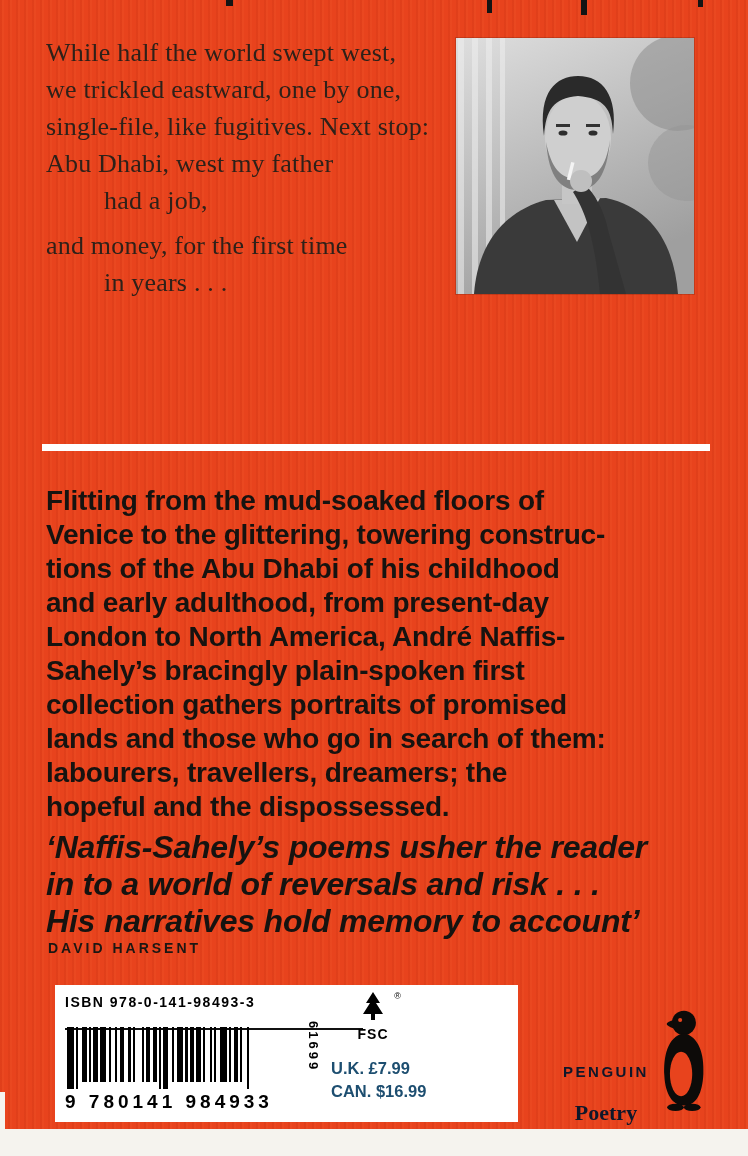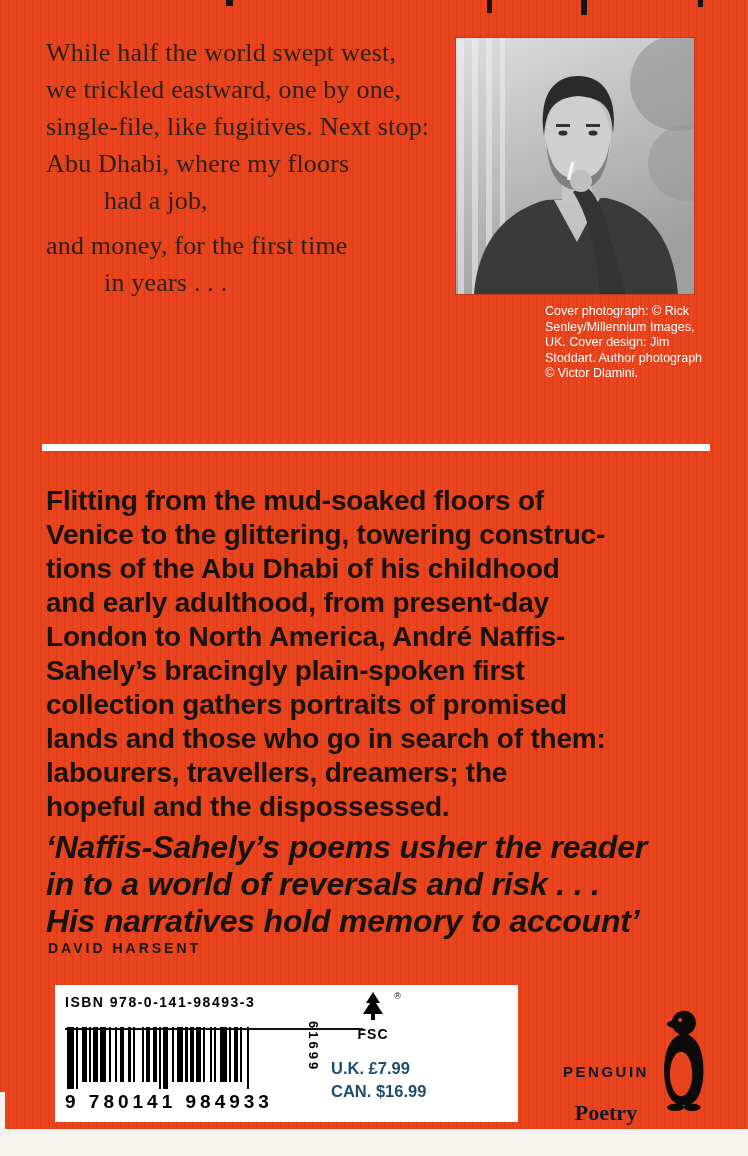--- a/index.html
+++ b/index.html
@@ -99,21 +99,21 @@
 </style>
 </head>
 <body>
 
 <div class="cover">
 
   <div class="poem">
     <div class="line">While half the world swept west,</div>
     <div class="line">we trickled eastward, one by one,</div>
     <div class="line">single-file, like fugitives. Next stop:</div>
-    <div class="line">Abu Dhabi, where my floors</div>
+    <div class="line">Abu Dhabi, west my father</div>
     <div class="line indent">had a job,</div>
     <div class="stanza2">
       <div class="line">and money, for the first time</div>
       <div class="line indent">in years . . .</div>
     </div>
   </div>
 
   <div class="photo">
     <svg width="238" height="256" viewBox="0 0 238 256">
       <defs>
@@ -140,27 +140,20 @@
       <ellipse cx="107" cy="95" rx="4.5" ry="2.6" fill="#2d2d2d"></ellipse>
       <ellipse cx="137" cy="95" rx="4.5" ry="2.6" fill="#2d2d2d"></ellipse>
       <rect x="100" y="86" width="14" height="3" fill="#333"></rect>
       <rect x="130" y="86" width="14" height="3" fill="#333"></rect>
       <path d="M170 256 L152 192 C148 172 138 154 128 146 L117 154 C128 172 138 194 144 256 Z" fill="#333333"></path>
       <circle cx="125" cy="143" r="11" fill="#bfbfbf"></circle>
       <rect x="113" y="124" width="3.4" height="18" fill="#f4f4f4" transform="rotate(14 114 133)"></rect>
     </svg>
   </div>
 
-  <div class="credit">
-    <div>Cover photograph: © Rick</div>
-    <div>Senley/Millennium Images,</div>
-    <div>UK. Cover design: Jim</div>
-    <div>Stoddart. Author photograph</div>
-    <div>© Victor Dlamini.</div>
-  </div>
 
   <div class="divider"></div>
 
   <div class="blurb">
     <div class="line">Flitting from the mud-soaked floors of</div>
     <div class="line">Venice to the glittering, towering construc-</div>
     <div class="line">tions of the Abu Dhabi of his childhood</div>
     <div class="line">and early adulthood, from present-day</div>
     <div class="line">London to North America, André Naffis-</div>
     <div class="line">Sahely’s bracingly plain-spoken first</div>

